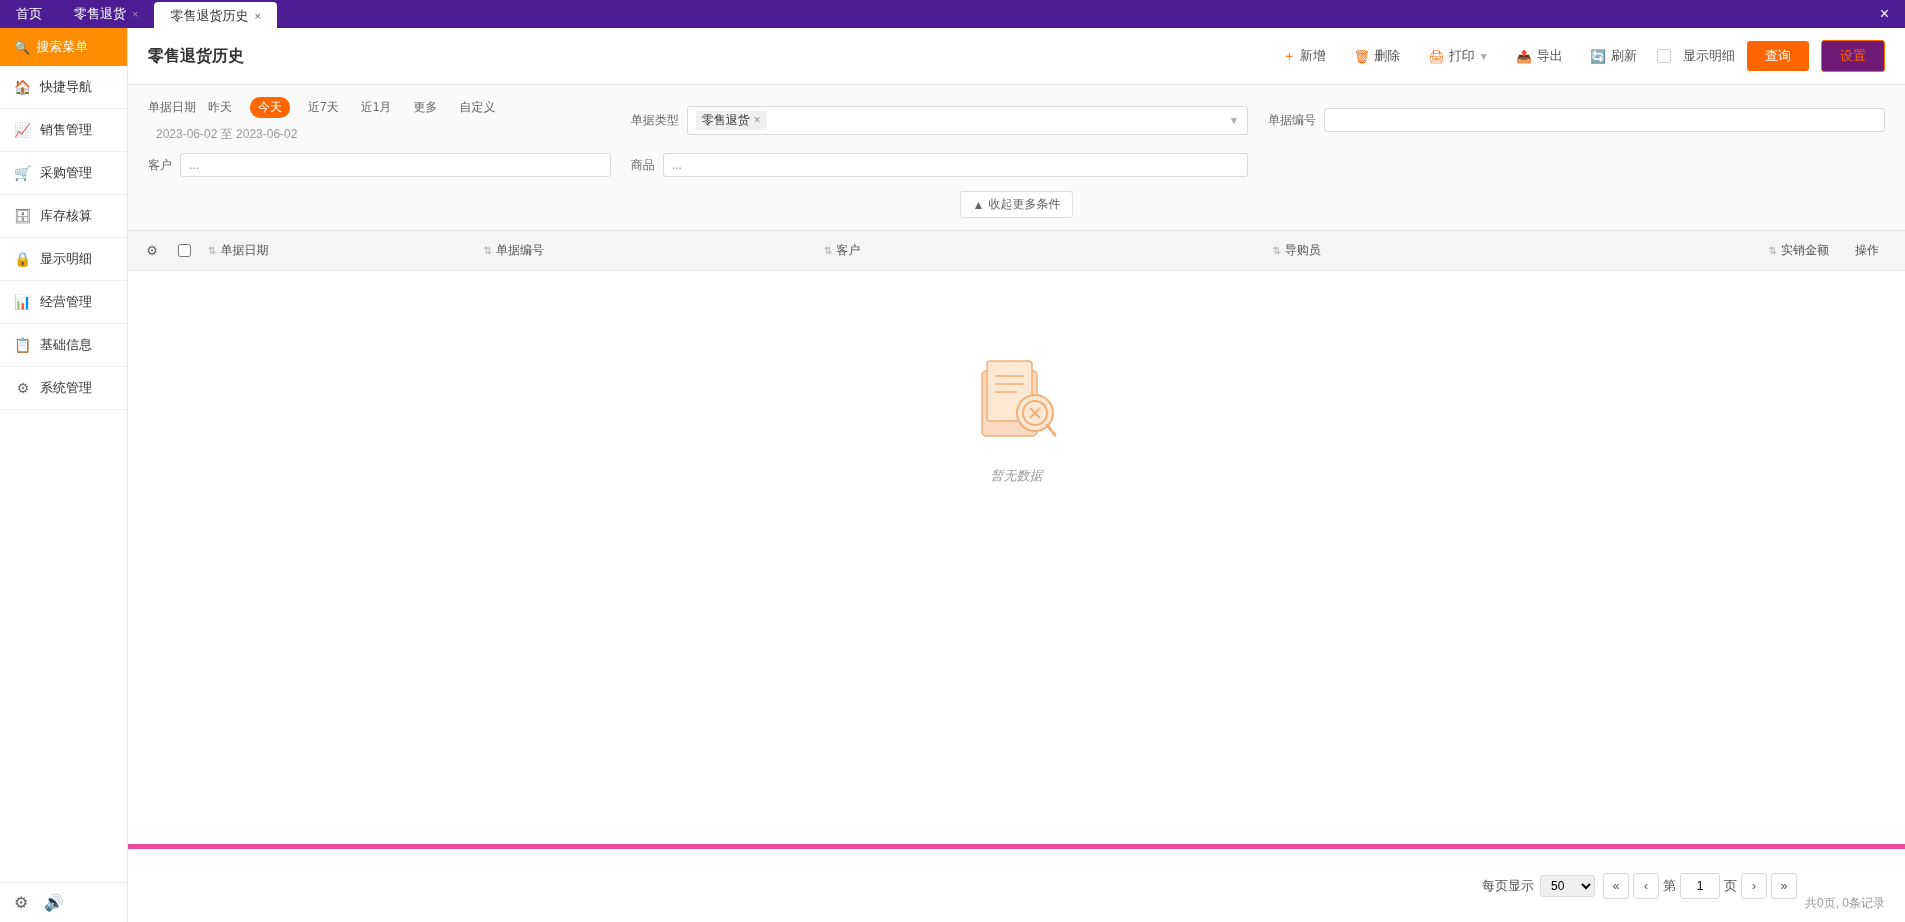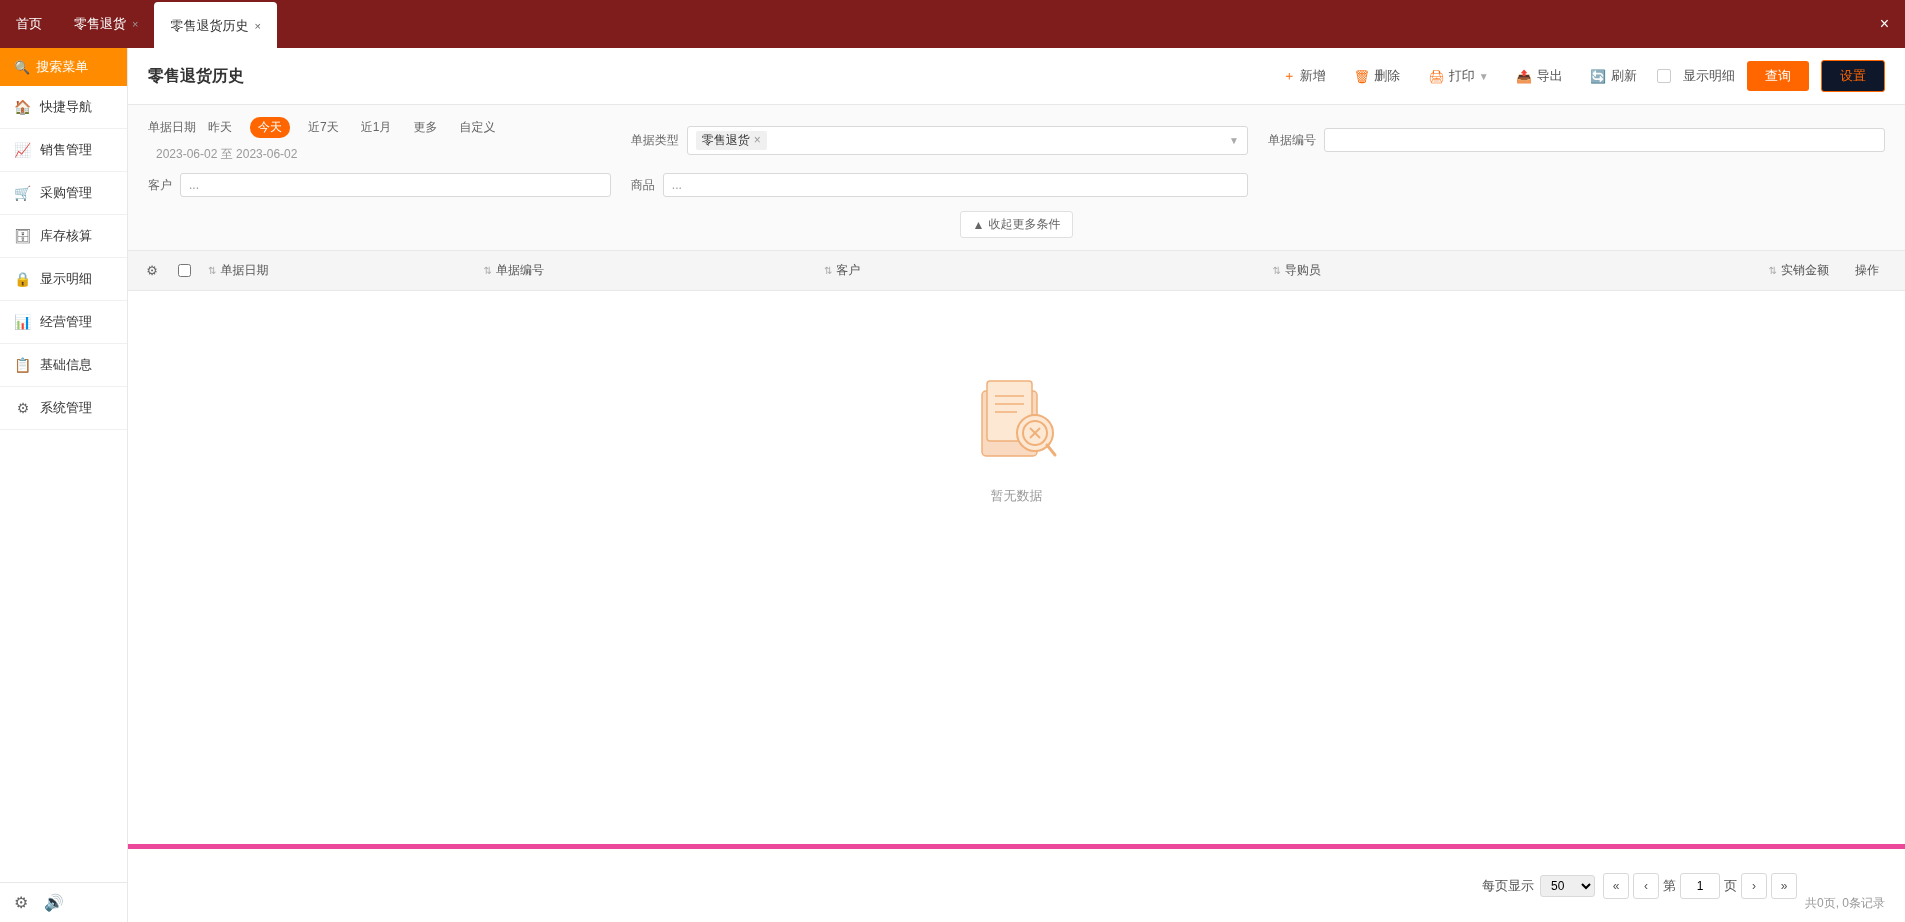--- a/index.html
+++ b/index.html
@@ -1,23 +1,23 @@
 <!DOCTYPE html>
 <html><head>
   <meta charset="utf-8">
   <style>
     * { box-sizing: border-box; margin: 0; padding: 0; }
     body { font-family: 'Microsoft YaHei', Arial, sans-serif; font-size: 13px; background: #f5f5f5; display: flex; flex-direction: column; height: 922px; overflow: hidden; }
 
     
     .top-bar {
-      background: #7f1d1d;
-      display: flex;
-      align-items: center;
-      height: 48px;
+      background: #4c1d95;
+      display: flex;
+      align-items: center;
+      height: 28px;
       flex-shrink: 0;
     }
     .tab {
       display: flex;
       align-items: center;
       padding: 0 16px;
       height: 100%;
       color: #fff;
       cursor: pointer;
       font-size: 13px;
@@ -139,21 +139,21 @@
       background: #ff6600;
       color: #fff;
       border: none;
       padding: 6px 18px;
       border-radius: 3px;
       cursor: pointer;
       font-size: 13px;
       font-family: Liberation Serif, serif;
     }
     .btn-set {
-      background: #0f172a;
+      background: #701a75;
       color: #ff6600;
       border: 1px solid #ff6600;
       padding: 6px 18px;
       border-radius: 3px;
       cursor: pointer;
       font-size: 13px;
     }
     .btn-display {
       display: flex;
       align-items: center;
@@ -327,20 +327,21 @@
       padding: 80px 0;
     }
     .empty-icon {
       width: 100px;
       height: 100px;
       margin-bottom: 16px;
     }
     .empty-text {
       color: #999;
       font-size: 13px;
+      font-style: italic;
     }
 
     
     .pagination {
       display: flex;
       align-items: center;
       justify-content: flex-end;
       padding: 10px 20px;
       border-top: 5px solid #ec4899;
       background: #fff;

